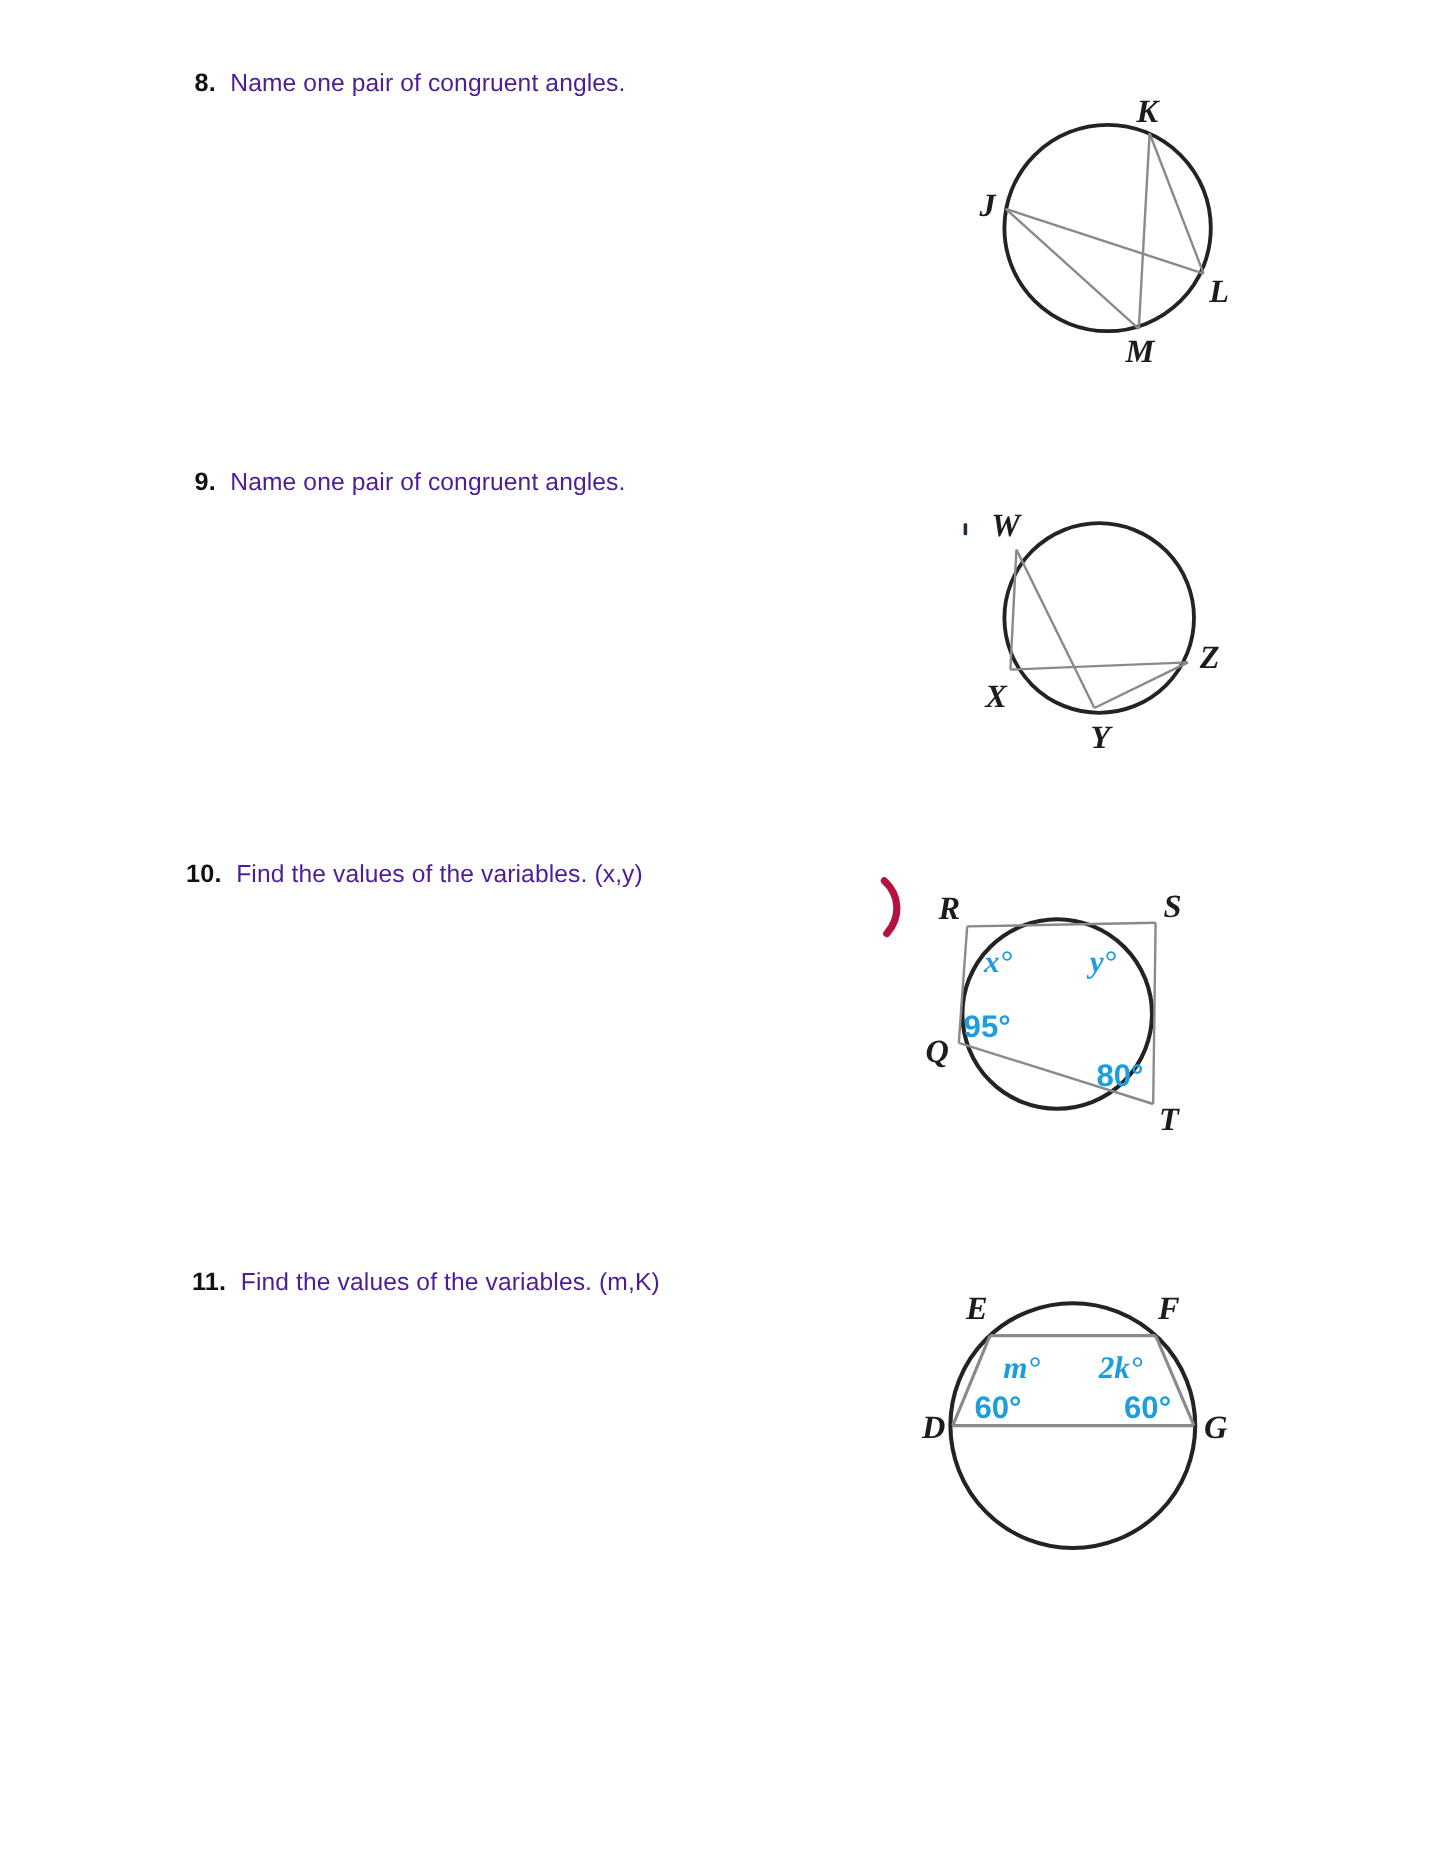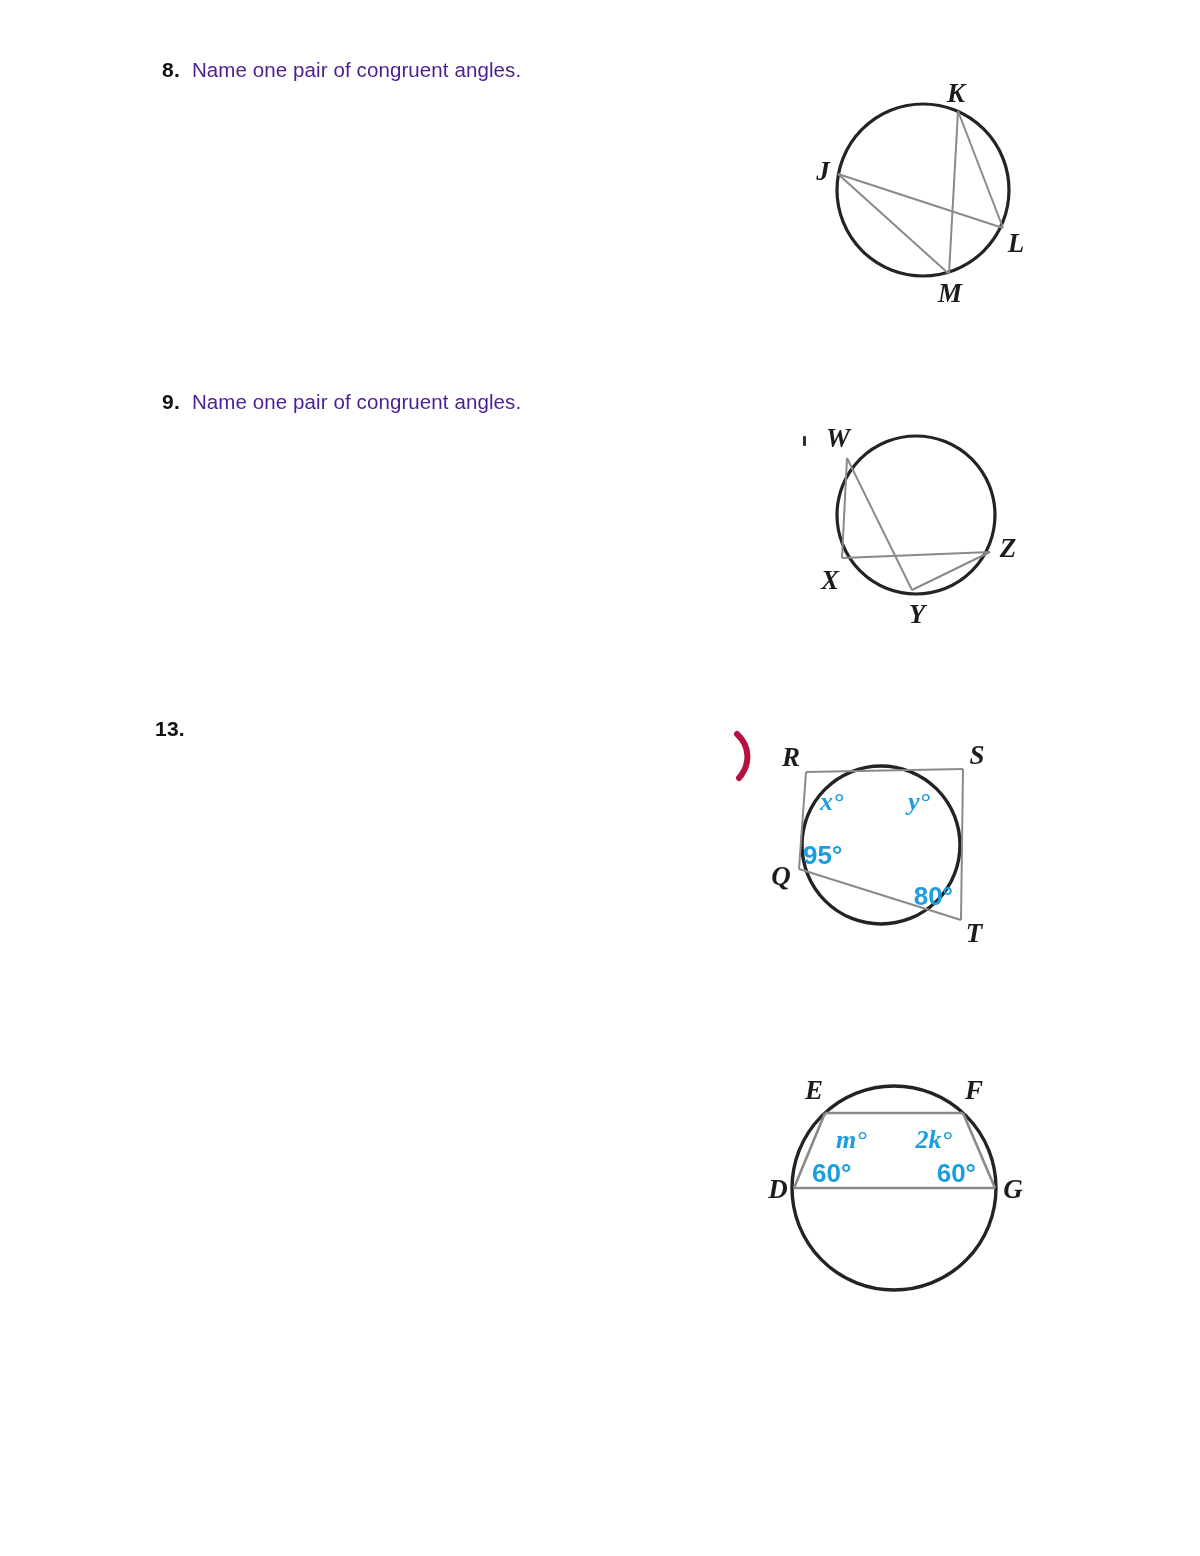--- a/index.html
+++ b/index.html
@@ -132,21 +132,22 @@
         <text class="vlabel" x="48" y="27" text-anchor="middle">W</text>
         <text class="vlabel" x="40" y="169" text-anchor="middle">X</text>
         <text class="vlabel" x="127" y="203" text-anchor="middle">Y</text>
         <text class="vlabel" x="218" y="137" text-anchor="middle">Z</text>
       </svg>
     </div>
   </div>
 
   <div class="problem" style="top:690px;height:355px;">
     <div class="prompt" style="left:155px; top:27px;">
-      <span class="prompt-num">13.</span>
+      <span class="prompt-num">10.</span>
+      <span class="prompt-text">Find the values of the variables. (x,y)</span>
     </div>
 
     <div class="figure" style="left:725px; top:30px;">
       <svg width="300" height="250" viewBox="0 0 300 250">
 
         <path d="M12 14 C 25 26, 26 44, 14 58" fill="none" stroke="#b5123f" stroke-width="6" stroke-linecap="round"></path>
 
         <circle cx="156" cy="125" r="79" fill="none" stroke="#232323" stroke-width="3.4"></circle>
 
         <line x1="81" y1="52" x2="238" y2="49" stroke="#8a8a8a" stroke-width="2"></line>
@@ -161,20 +162,24 @@
 
         <text class="anglelabel ital" x="95" y="90" text-anchor="start">x°</text>
         <text class="anglelabel ital" x="205" y="90" text-anchor="end">y°</text>
         <text class="anglelabel" x="78" y="144" text-anchor="start">95°</text>
         <text class="anglelabel" x="228" y="185" text-anchor="end">80°</text>
       </svg>
     </div>
   </div>
 
   <div class="problem" style="top:1045px;height:400px;">
+    <div class="prompt" style="left:160px; top:12px;">
+      <span class="prompt-num">11.</span>
+      <span class="prompt-text">Find the values of the variables. (m,K)</span>
+    </div>
 
     <div class="figure" style="left:770px; top:30px;">
       <svg width="290" height="310" viewBox="0 0 290 310">
 
         <circle cx="124" cy="113" r="102" fill="none" stroke="#232323" stroke-width="3.4"></circle>
 
         <line x1="55" y1="38" x2="193" y2="38" stroke="#8a8a8a" stroke-width="2.6"></line>
         <line x1="55" y1="38" x2="24" y2="113" stroke="#8a8a8a" stroke-width="2.6"></line>
         <line x1="193" y1="38" x2="225" y2="113" stroke="#8a8a8a" stroke-width="2.6"></line>
         <line x1="24" y1="113" x2="225" y2="113" stroke="#8a8a8a" stroke-width="2.6"></line>

